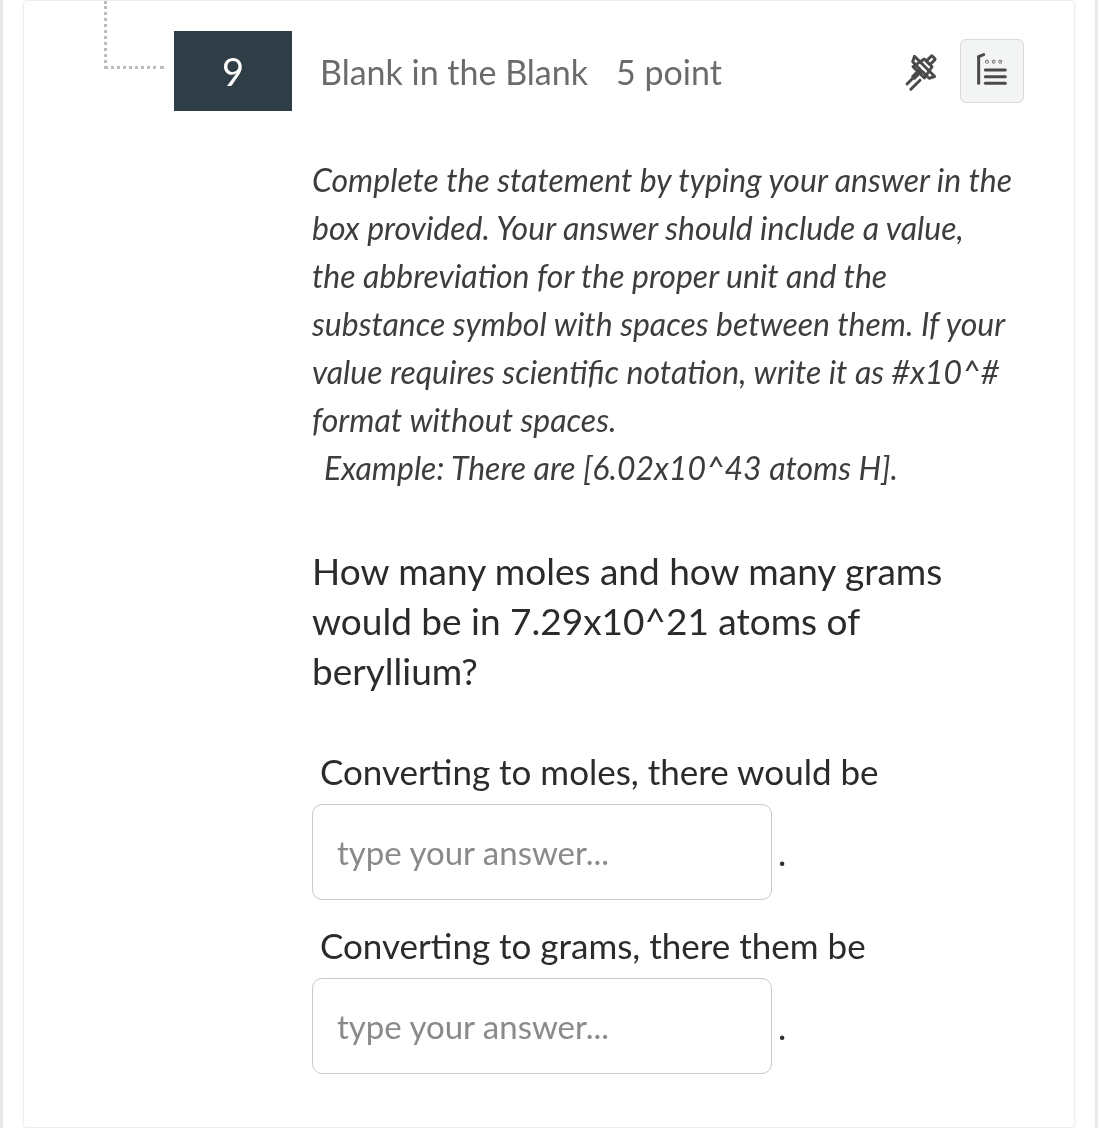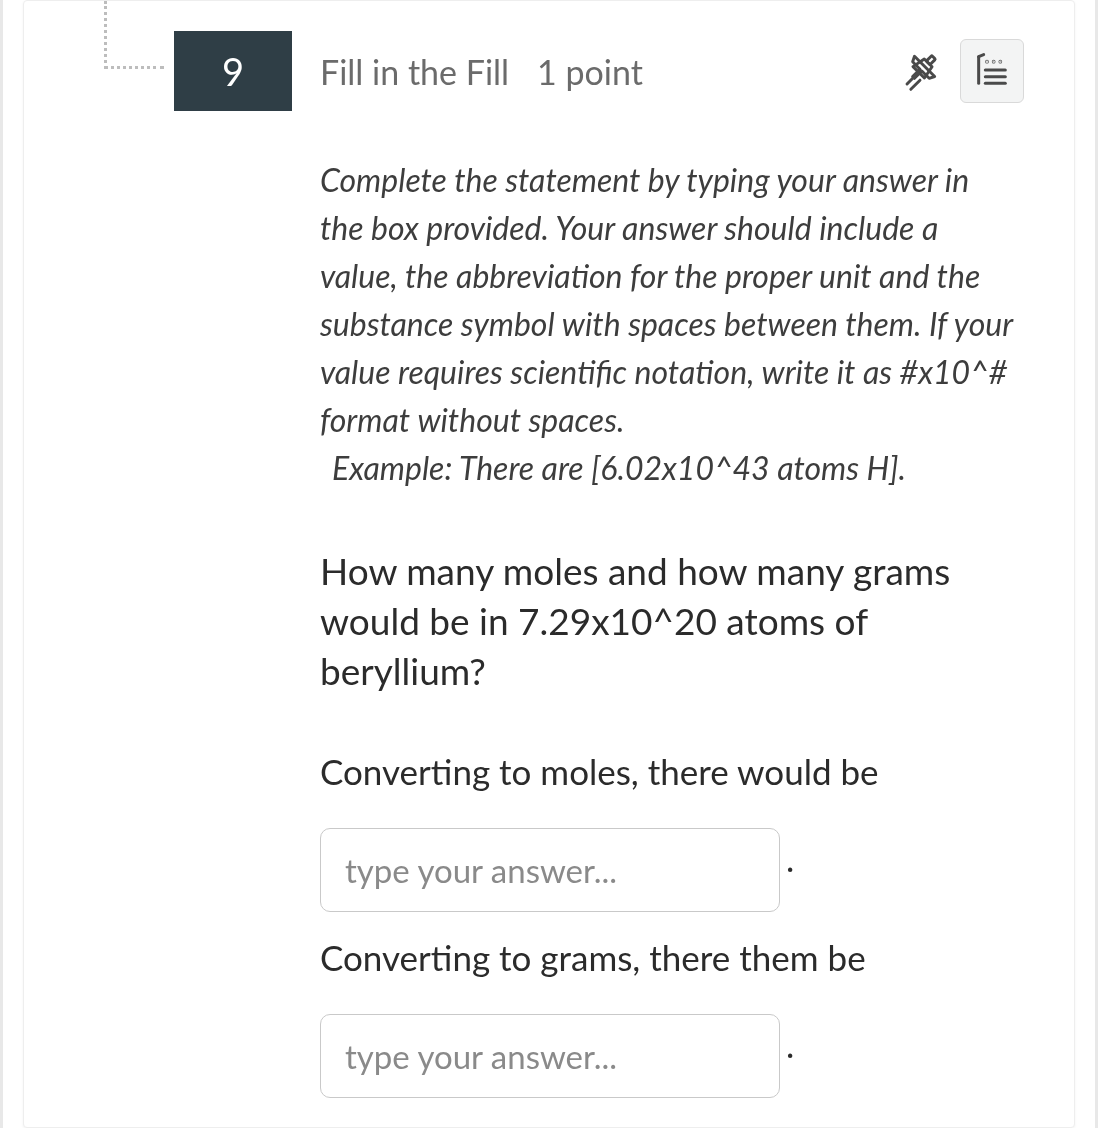--- a/index.html
+++ b/index.html
@@ -85,21 +85,21 @@
       border: 1px solid #d9d9d9;
       border-radius: 6px;
       background: #f3f4f4;
       display: flex;
       align-items: center;
       justify-content: center;
       cursor: pointer;
     }
     .content {
       position: absolute;
-      left: 296px;
+      left: 288px;
       top: 155px;
       right: 60px;
     }
     .instructions {
       font-style: italic;
       color: #3d3d3d;
       font-size: 32px;
       line-height: 1.5;
     }
     .instr-example {
@@ -120,32 +120,32 @@
     .ans-line {
       display: flex;
       flex-wrap: wrap;
       align-items: center;
       gap: 0px;
       margin-top: 4px;
     }
     .ans-prompt {
       display: block;
       margin-bottom: 6px;
+      margin-left: 8px;
     }
     .ans-input {
       width: 460px;
-      height: 84px;
+      height: 96px;
       border: 1.5px solid #c9c9c9;
       border-radius: 10px;
       font-size: 33px;
       font-family: inherit;
       color: #333;
       padding: 8px 24px;
       background: #fff;
-      margin-top: 24px;
     }
     .ans-input::placeholder {
       color: #8a8a8a;
       font-size: 33px;
     }
     .period {
       font-size: 35px;
       color: #2b2b2b;
       padding-left: 6px;
     }
@@ -156,22 +156,22 @@
 
 <div class="outer-frame">
   <div class="card">
 
     <div class="tree-line"></div>
 
     <div class="header-row">
       <div class="qnum">
         <span>9</span>
       </div>
-      <span class="qtype">Fill in the Fill</span>
-      <span class="qpoints">1 point</span>
+      <span class="qtype">Blank in the Blank</span>
+      <span class="qpoints">5 point</span>
 
       <div class="header-icons">
         <span class="pin-icon">
           <svg width="44" height="44" viewBox="0 0 24 24" fill="none" stroke="#4a4a4a" stroke-width="1.6" stroke-linecap="round" stroke-linejoin="round">
             <path d="M12 17l-5 5 0-0 5-5zM9 4l11 11-3 1-4-4-4 4-1-1 4-4-4-4 1-3z" transform="rotate(0 12 12)"></path>
             <path d="M16 3l5 5-2.5 1.2L14 5.5 16 3z M14 5.5l4.5 4.5-3.2 2.1L10 7 14 5.5z M10 7l5.3 5.1L12 16l-4-4L10 7z M8 12l4 4-7 5 3-9z" stroke="none"></path>
             <g transform="rotate(45 12 12)">
               <rect x="10.6" y="1.5" width="2.8" height="4.2" rx="0.5"></rect>
               <path d="M9 5.7h6l1.4 7.3H7.6L9 5.7z"></path>
               <line x1="12" y1="13" x2="12" y2="22"></line>
@@ -194,21 +194,21 @@
         </div>
       </div>
     </div>
 
     <div class="content">
       <div class="instructions">
         <div>Complete the statement by typing your answer in the box provided. Your answer should include a value, the abbreviation for the proper unit and the substance symbol with spaces between them. If your value requires scientific notation, write it as #x10^# format without spaces.</div>
         <div class="instr-example">Example: There are [6.02x10^43 atoms H].</div>
       </div>
 
-      <div class="question">How many moles and how many grams would be in 7.29x10^20 atoms of beryllium?</div>
+      <div class="question">How many moles and how many grams would be in 7.29x10^21 atoms of beryllium?</div>
 
       <div class="answers">
         <div class="ans-block">
           <span class="ans-prompt">Converting to moles, there would be</span>
           <div class="ans-line">
             <input class="ans-input" type="text" placeholder="type your answer..." style="">
             <span class="period">.</span>
           </div>
         </div>
 

